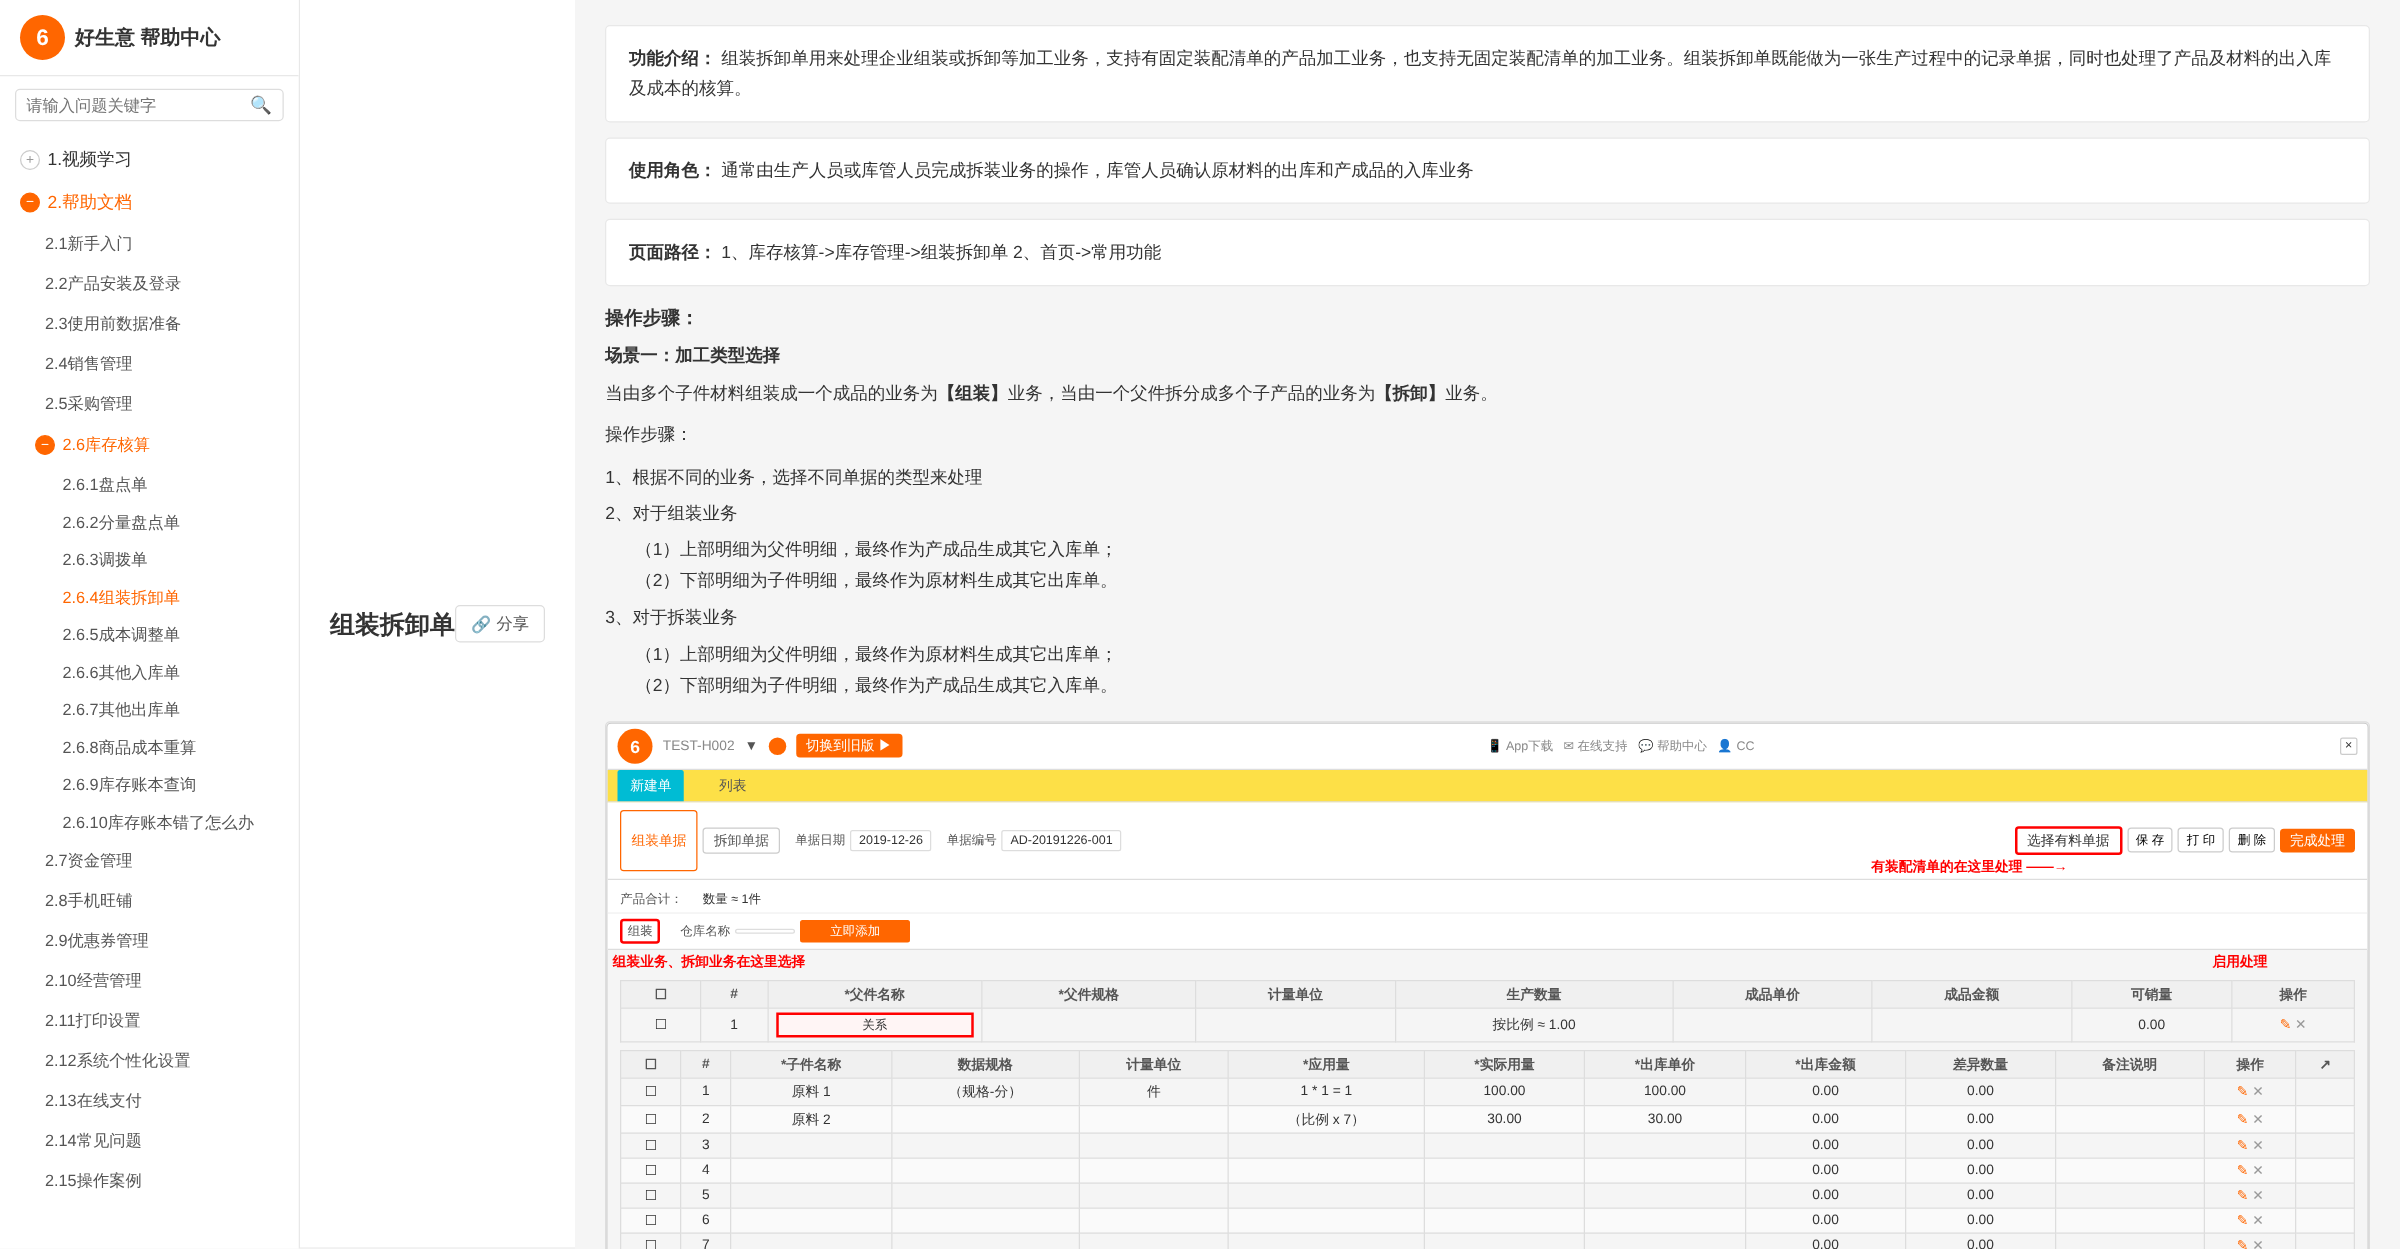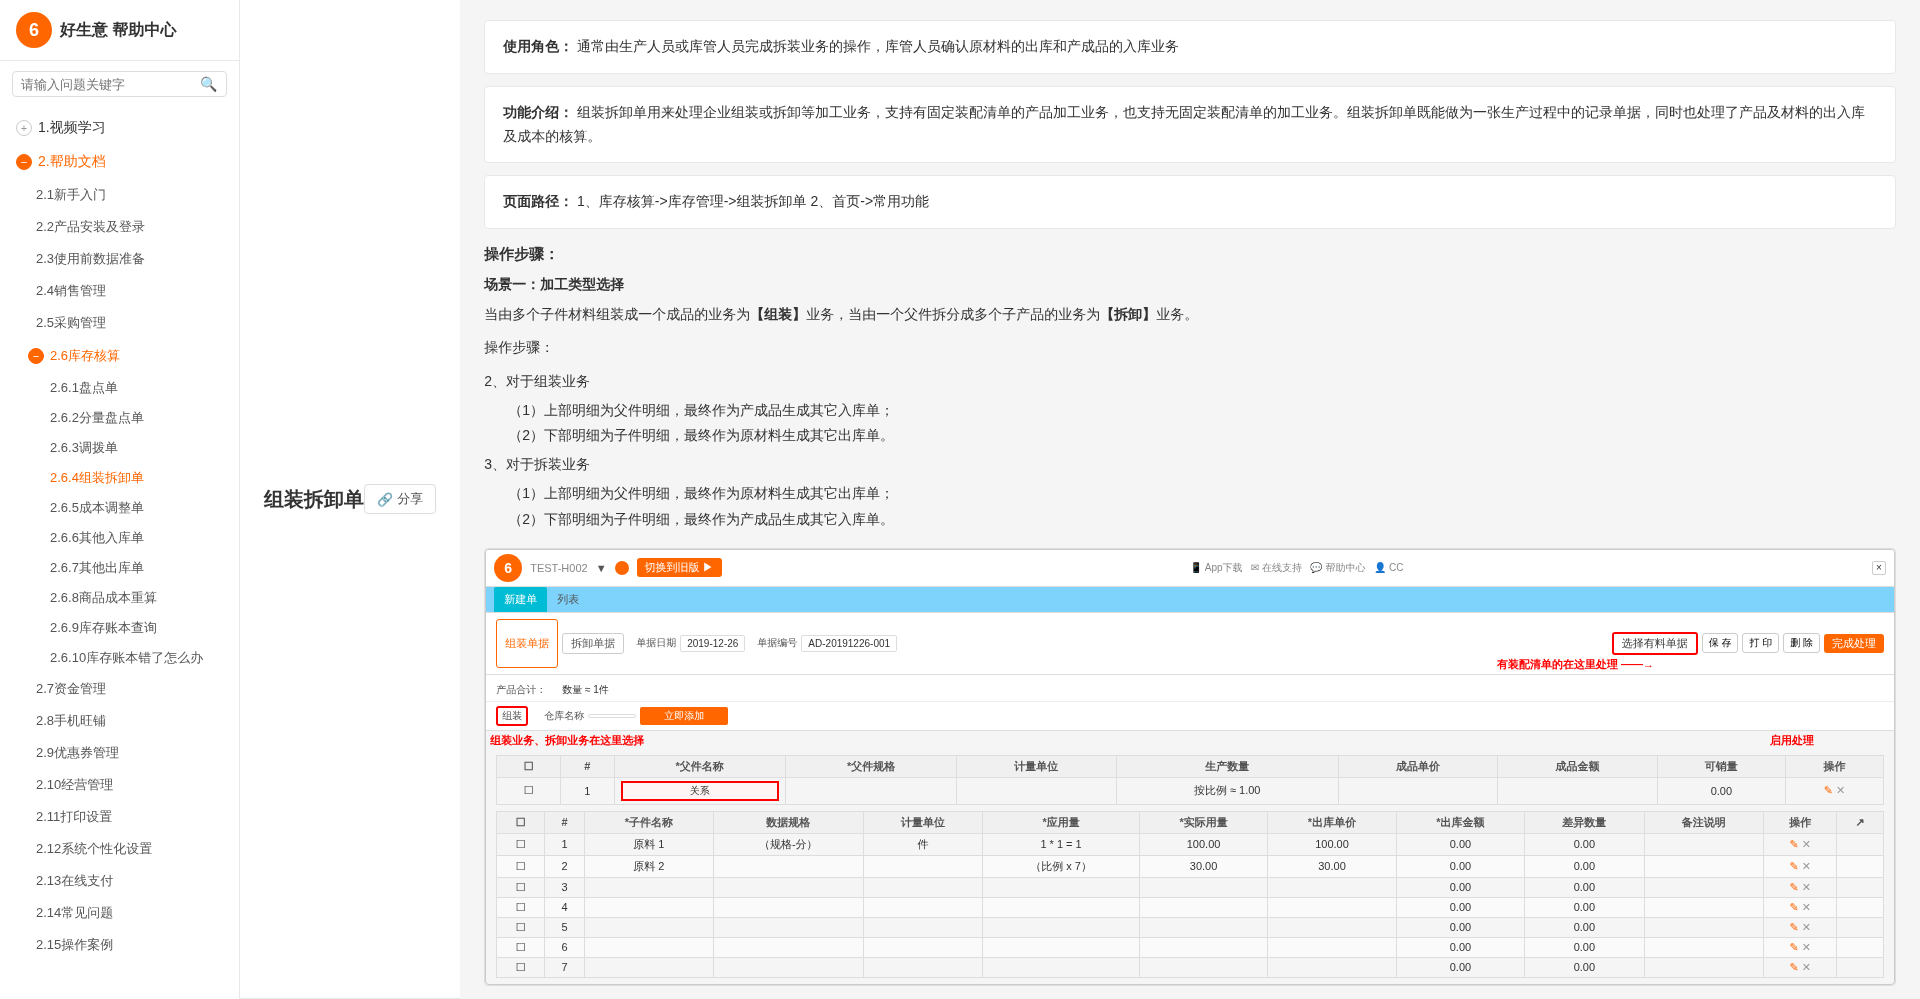--- a/index.html
+++ b/index.html
@@ -261,41 +261,42 @@
     <h1 class="page-title">组装拆卸单</h1>
     <button class="share-btn">
       <span>🔗</span>
       <span>分享</span>
     </button>
   </div>
 
   <div id="content-area">
 
     <div class="info-block">
+      <span style="font-weight:bold;">功能介绍：</span>
+      <span>组装拆卸单用来处理企业组装或拆卸等加工业务，支持有固定装配清单的产品加工业务，也支持无固定装配清单的加工业务。组装拆卸单既能做为一张生产过程中的记录单据，同时也处理了产品及材料的出入库及成本的核算。</span>
+    </div>
+
+    <div class="info-block">
       <span style="font-weight:bold;">使用角色：</span>
       <span>通常由生产人员或库管人员完成拆装业务的操作，库管人员确认原材料的出库和产成品的入库业务</span>
-    </div>
-
-    <div class="info-block">
-      <span style="font-weight:bold;">功能介绍：</span>
-      <span>组装拆卸单用来处理企业组装或拆卸等加工业务，支持有固定装配清单的产品加工业务，也支持无固定装配清单的加工业务。组装拆卸单既能做为一张生产过程中的记录单据，同时也处理了产品及材料的出入库及成本的核算。</span>
     </div>
 
     <div class="info-block">
       <span style="font-weight:bold;">页面路径：</span>
       <span>1、库存核算-&gt;库存管理-&gt;组装拆卸单  2、首页-&gt;常用功能</span>
     </div>
 
     <div class="section-heading">操作步骤：</div>
 
     <div class="sub-heading">场景一：加工类型选择</div>
     <div class="body-text">
       当由多个子件材料组装成一个成品的业务为<strong>【组装】</strong>业务，当由一个父件拆分成多个子产品的业务为<strong>【拆卸】</strong>业务。
     </div>
     <div class="body-text">操作步骤：</div>
+    <div class="step-item">1、根据不同的业务，选择不同单据的类型来处理</div>
     <div class="step-item">2、对于组装业务</div>
     <div class="step-sub">（1）上部明细为父件明细，最终作为产成品生成其它入库单；</div>
     <div class="step-sub">（2）下部明细为子件明细，最终作为原材料生成其它出库单。</div>
     <div class="step-item" style="margin-top:4px;">3、对于拆装业务</div>
     <div class="step-sub">（1）上部明细为父件明细，最终作为原材料生成其它出库单；</div>
     <div class="step-sub">（2）下部明细为子件明细，最终作为产成品生成其它入库单。</div>
 
     <div class="screenshot-container">
       <div class="mock-ui">
 
@@ -306,21 +307,21 @@
             <span style="font-size:11px;color:#555;">▼</span>
             <div style="width:14px;height:14px;background:#f60;border-radius:50%;"></div>
             <div style="background:#ff6600;color:#fff;border-radius:3px;padding:2px 8px;font-size:11px;">切换到旧版 ▶</div>
           </div>
           <div style="display:flex;align-items:center;gap:8px;">
             <span style="font-size:10px;color:#888;">📱 App下载 &nbsp; ✉ 在线支持 &nbsp; 💬 帮助中心 &nbsp; 👤 CC</span>
           </div>
           <div style="width:14px;height:14px;border:1px solid #ccc;border-radius:2px;display:flex;align-items:center;justify-content:center;cursor:pointer;font-size:10px;">×</div>
         </div>
 
-        <div style="display:flex;background:#7dd3fc;border-bottom:1px solid #ddd;padding:0 8px;gap:0;">
+        <div style="display:flex;background:#fde047;border-bottom:1px solid #ddd;padding:0 8px;gap:18px;">
           <div style="padding:5px 10px;background:#00bcd4;color:#fff;font-size:11px;border-radius:2px 2px 0 0;cursor:pointer;">新建单</div>
           <div style="padding:5px 10px;font-size:11px;color:#555;cursor:pointer;">列表</div>
         </div>
 
         <div style="background:#fff;padding:6px 10px;display:flex;align-items:center;gap:12px;flex-wrap:wrap;border-bottom:1px solid #ddd;position:relative;">
           <div style="display:flex;align-items:center;gap:4px;">
             <button style="background:#fff;border:1px solid #ff6600;color:#ff6600;border-radius:3px;padding:16px 8px;font-size:11px;cursor:pointer;">组装单据</button>
             <button style="background:#fff;border:1px solid #ccc;color:#555;border-radius:3px;padding:2px 8px;font-size:11px;cursor:pointer;">拆卸单据</button>
           </div>
           <div style="display:flex;align-items:center;gap:4px;">

